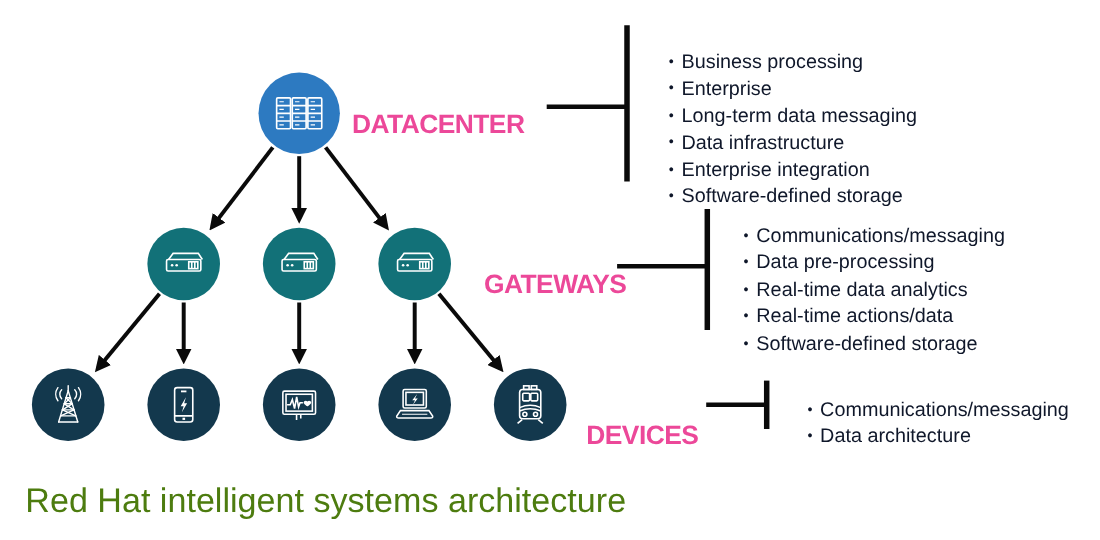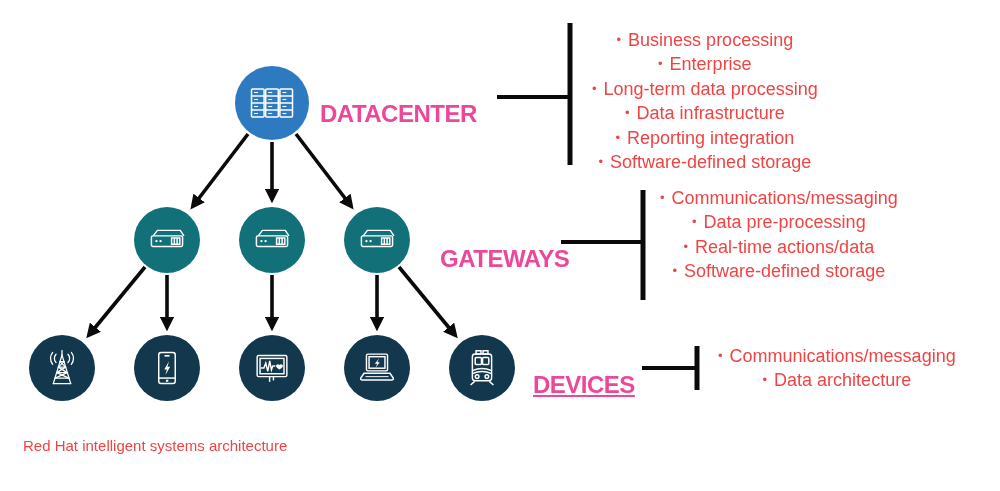--- a/index.html
+++ b/index.html
@@ -13,28 +13,28 @@
   .node-dc{width:74px;height:74px;background:#2d7ac1;}
   .node-gw{width:66px;height:66px;background:#127178;}
   .node-dev{width:66px;height:66px;background:#13384d;}
   .node svg{display:block;}
 
   .tier-label{
     position:absolute;font-weight:700;font-size:24px;letter-spacing:-0.5px;
     color:#ec4899;white-space:nowrap;margin-top:17px;
   }
   .feature-list{
-    position:absolute;list-style:none;margin:0;padding:0;
-    font-size:18px;line-height:23.4px;color:#ef4444;white-space:nowrap;text-align:center;
+    position:absolute;list-style:none;margin:16px;padding:0;
+    font-size:18px;line-height:23.4px;color:#0f172a;white-space:nowrap;
   }
   .feature-list li::before{
     content:"•";font-size:13px;margin-right:7px;position:relative;top:-2px;
   }
   .caption{
-    position:absolute;left:23px;top:437px;font-size:15px;color:#ef4444;white-space:nowrap;
+    position:absolute;left:23px;top:437px;font-size:31px;color:#4d7c0f;white-space:nowrap;
   }
 </style>
 </head>
 <body>
 
 <div class="canvas">
 
   <svg class="wires" viewBox="0 0 1000 491">
     <defs>
       <marker id="ah" viewBox="0 0 10 10" refX="7" refY="5" markerWidth="4" markerHeight="4" orient="auto-start-reverse">
@@ -203,34 +203,35 @@
         <circle cx="18.7" cy="33.4" r="2"></circle>
         <circle cx="29.3" cy="33.4" r="2"></circle>
         <line x1="11.5" y1="42.5" x2="16" y2="38.6"></line>
         <line x1="36.5" y1="42.5" x2="32" y2="38.6"></line>
       </g>
     </svg>
   </div>
 
   <div class="tier-label" style="left:320px;top:83px;">DATACENTER</div>
   <div class="tier-label" style="left:440px;top:228px;">GATEWAYS</div>
-  <div class="tier-label" style="left:533px;top:354px;text-decoration:underline;">DEVICES</div>
+  <div class="tier-label" style="left:533px;top:366px;">DEVICES</div>
 
   <ul class="feature-list" style="left:592px;top:29px;">
     <li>Business processing</li>
     <li>Enterprise</li>
-    <li>Long-term data processing</li>
+    <li>Long-term data messaging</li>
     <li>Data infrastructure</li>
-    <li>Reporting integration</li>
+    <li>Enterprise integration</li>
     <li>Software-defined storage</li>
   </ul>
 
   <ul class="feature-list" style="left:660px;top:187px;">
     <li>Communications/messaging</li>
     <li>Data pre-processing</li>
+    <li>Real-time data analytics</li>
     <li>Real-time actions/data</li>
     <li>Software-defined storage</li>
   </ul>
 
   <ul class="feature-list" style="left:718px;top:345px;">
     <li>Communications/messaging</li>
     <li>Data architecture</li>
   </ul>
 
   <div class="caption">Red Hat intelligent systems architecture</div>

